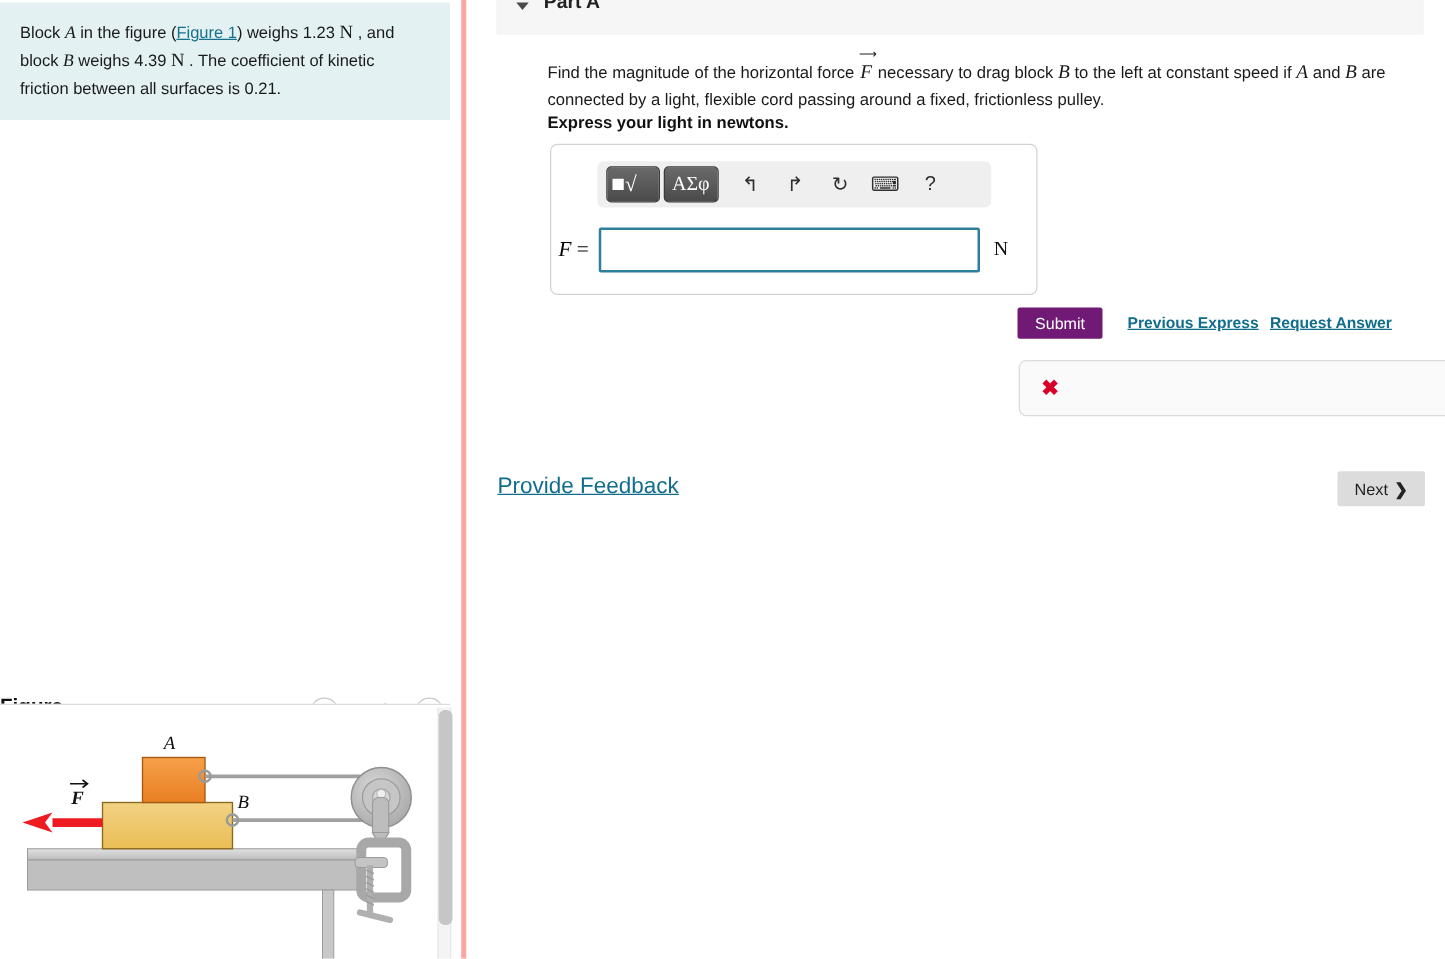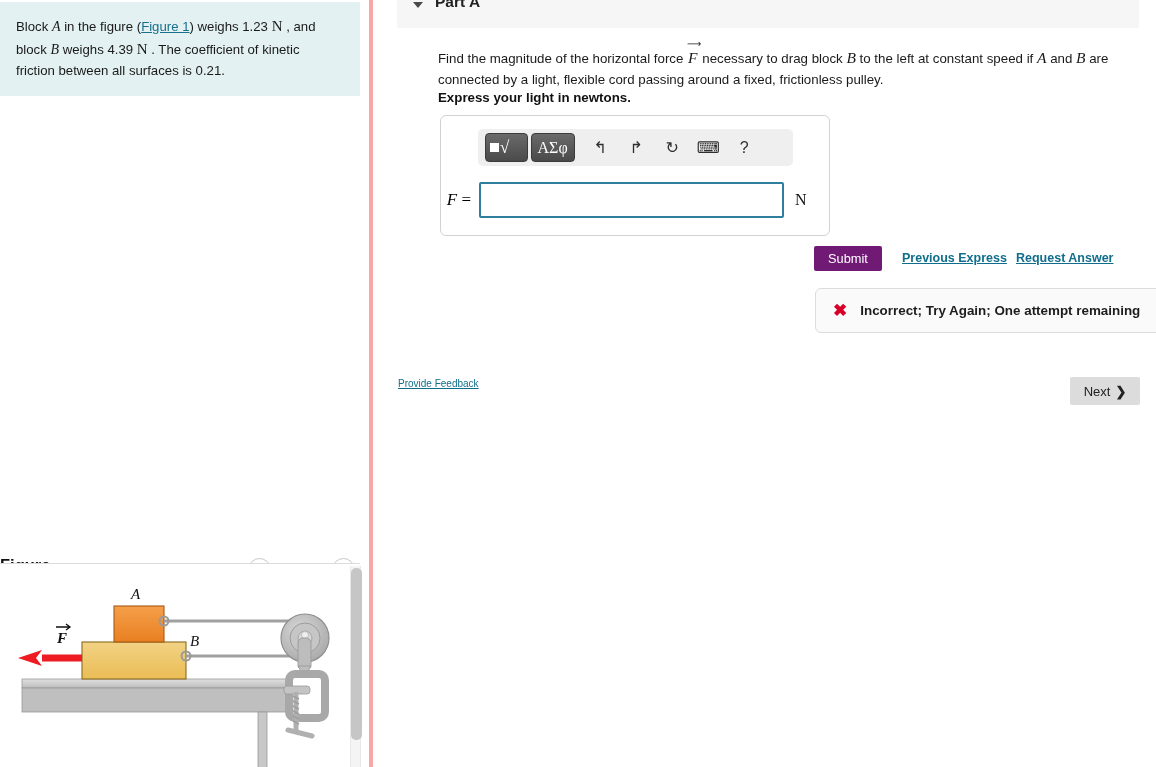--- a/index.html
+++ b/index.html
@@ -195,21 +195,21 @@
     width: 348px; height: 45px;
     border: 1px solid #dcdcdc; border-radius: 6px;
     background: #fafafa;
     display: flex; align-items: center; padding-left: 17px; gap: 13px;
   }
   .fb-x { color: #d80027; font-size: 17px; font-weight: bold; line-height: 1; }
   .fb-text { font-size: 13.4px; font-weight: bold; color: #1d1d1d; }
 
   .provide-feedback {
     position: absolute; left: 398px; top: 378px;
-    font-size: 10px; color: #106e8c;
+    font-size: 18px; color: #106e8c;
     text-decoration: underline; cursor: pointer;
   }
   .next-btn {
     position: absolute; left: 1070px; top: 377px;
     width: 70px; height: 28px;
     background: #dcdcdc; border: none; border-radius: 2px;
     color: #222; font-size: 13px; cursor: pointer;
     font-family: "Liberation Sans", sans-serif;
     display: flex; align-items: center; justify-content: center; gap: 5px;
   }
@@ -348,21 +348,20 @@
         <span class="eq-unit">N</span>
       </div>
     </div>
 
     <button class="submit-btn">Submit</button>
     <div class="link-prev">Previous Express</div>
     <div class="link-req">Request Answer</div>
 
     <div class="feedback">
       <span class="fb-x">✖</span>
-      <span class="fb-text">Incorrect; Try Again; One attempt remaining</span>
     </div>
   </div>
 
   <div class="provide-feedback">Provide Feedback</div>
   <button class="next-btn">
     <span>Next</span>
     <span class="next-chev">❯</span>
   </button>
 
 </div>

